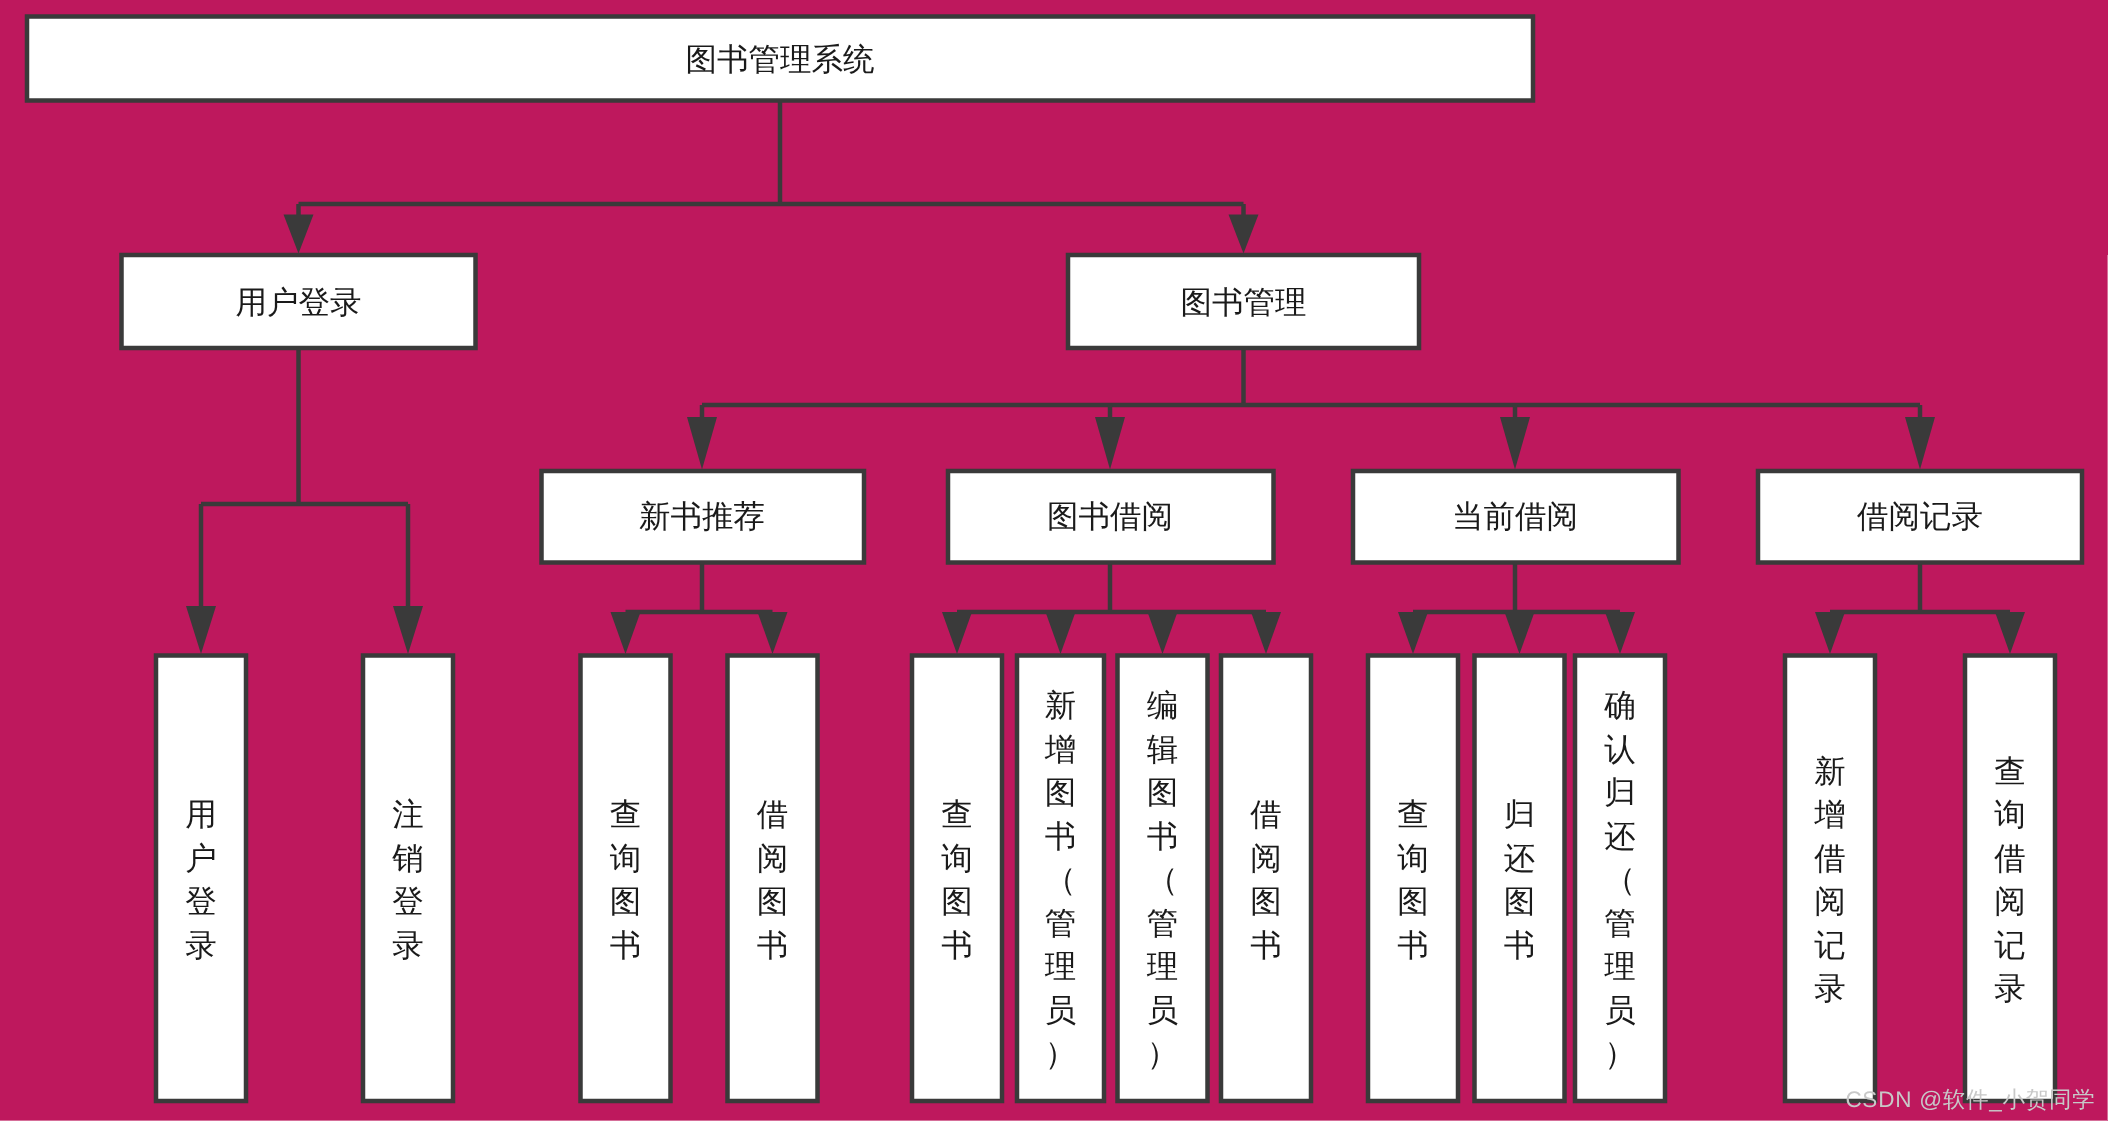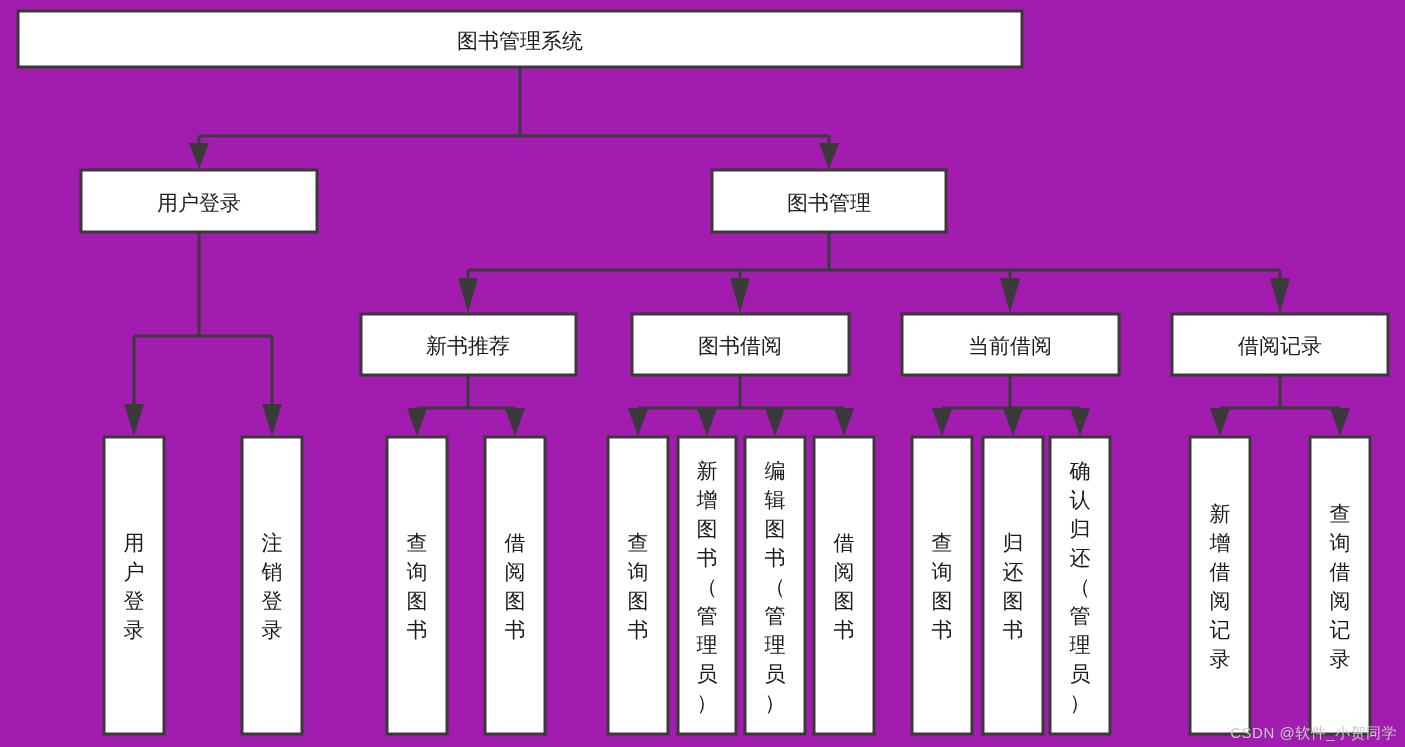--- a/index.html
+++ b/index.html
@@ -1,18 +1,18 @@
 <!DOCTYPE html>
 <html><head>
 <meta charset="utf-8">
 <style>
   html,body{margin:0;padding:0;background:#ffffff;}
   body{width:1405px;height:747px;overflow:hidden;
        font-family:"Liberation Sans","DejaVu Sans",sans-serif;}
-  #diagram-root{position:relative;width:1405px;height:747px;background:#a21caf;}
+  #diagram-root{position:relative;width:1405px;height:747px;background:#be185d;}
   svg#tree{position:absolute;left:0;top:0;width:1405px;height:747px;}
   .node-rect{fill:#ffffff;stroke:#3a3a3a;stroke-width:3;}
   .conn{stroke:#3a3a3a;stroke-width:3;fill:none;stroke-linecap:butt;}
   .arrow-head{fill:#3a3a3a;stroke:none;}
   .node-label{fill:#1a1a1a;font-family:"Liberation Sans","DejaVu Sans",sans-serif;
               font-size:21px;text-anchor:middle;dominant-baseline:central;}
   .leaf-label{fill:#1a1a1a;font-family:"Liberation Sans","DejaVu Sans",sans-serif;
               font-size:21px;text-anchor:middle;}
   .watermark{position:absolute;right:8px;bottom:4px;color:#c8c8c8;
              font-size:15px;font-family:"Liberation Sans","DejaVu Sans",sans-serif;

